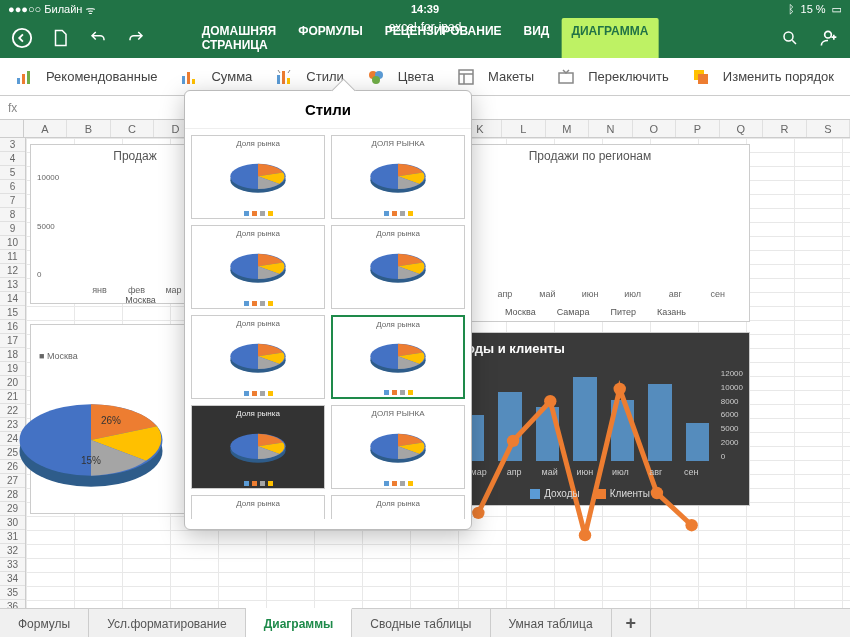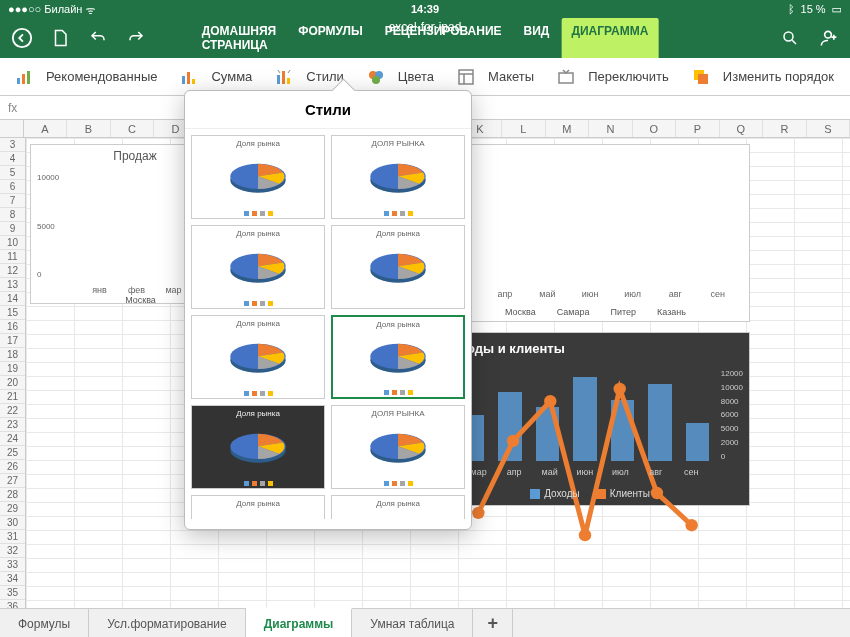--- a/index.html
+++ b/index.html
@@ -310,20 +310,21 @@
         <span>фев</span>
         <span>мар</span>
         <span>апр</span>
       </div>
     <div class="leg1">
         <span class="c-dblue" style="background:none">Москва</span>
       </div>
   </div>
 
   <div class="chart-block" style="left:430px; top:6px; width:320px; height:178px;">
+    <div class="ct">Продажи по регионам</div>
     <div class="bars2" id="bars2">
         <div class="sbar">
           <div style="height: 40%; background: rgb(68, 114, 196);"></div>
           <div style="height: 30%; background: rgb(237, 125, 49);"></div>
           <div style="height: 20%; background: rgb(165, 165, 165);"></div>
           <div style="height: 10%; background: rgb(255, 192, 0);"></div>
         </div>
         <div class="sbar">
           <div style="height: 38%; background: rgb(68, 114, 196);"></div>
           <div style="height: 28%; background: rgb(237, 125, 49);"></div>
@@ -371,20 +372,33 @@
         <span>сен</span>
       </div>
     <div class="leg1" style="bottom:4px;">
       <span>Москва</span>
         <span>Самара</span>
         <span>Питер</span>
         <span>Казань</span>
     </div>
   </div>
 
+  <div class="chart-block" style="left:30px; top:186px; width:210px; height:190px;">
+    <div class="ct" style="text-align:right;padding-right:40px">До</div>
+    <div style="position:absolute;left:8px;top:26px;font-size:9px;color:#666">■ <span>Москва</span></div>
+    <svg viewBox="0 0 120 80" style="position:absolute;left:-30px;top:60px;width:180px;height:110px">
+      <ellipse cx="60" cy="48" rx="52" ry="26" fill="#2e5c8a"></ellipse>
+      <ellipse cx="60" cy="40" rx="52" ry="26" fill="#4472c4"></ellipse>
+      <path d="M60 40 L60 14 A52 26 0 0 1 108 30 Z" fill="#ed7d31"></path>
+      <path d="M60 40 L108 30 A52 26 0 0 1 100 55 Z" fill="#ffc000"></path>
+      <path d="M60 40 L100 55 A52 26 0 0 1 60 66 Z" fill="#a5a5a5"></path>
+    </svg>
+    <div style="position:absolute;left:70px;top:90px;font-size:10px;color:#333">26%</div>
+    <div style="position:absolute;left:50px;top:130px;font-size:10px;color:#333">15%</div>
+  </div>
 
   <div class="chart-block dark-chart" style="left:430px; top:194px; width:320px; height:174px;">
     <div class="ct">Доходы и клиенты</div>
     <div class="line-area">
       <div class="dl-bars" id="dlbars">
           <div class="db" style="height: 50%;"></div>
           <div class="db" style="height: 75%;"></div>
           <div class="db" style="height: 58.3333%;"></div>
           <div class="db" style="height: 91.6667%;"></div>
           <div class="db" style="height: 66.6667%;"></div>
@@ -575,15 +589,16 @@
             <path d="M60 34 L94 46 A44 20 0 0 1 60 54 Z" fill="#a5a5a5"></path>
           </svg></div>
       </div>
     </div>
 </div>
 
 <div class="sheet-tabs">
   <div class="st">Формулы</div>
   <div class="st">Усл.форматирование</div>
   <div class="st active">Диаграммы</div>
+  <div class="st">Сводные таблицы</div>
   <div class="st">Умная таблица</div>
   <div class="st add">+</div>
 </div>
 
 </body></html>

